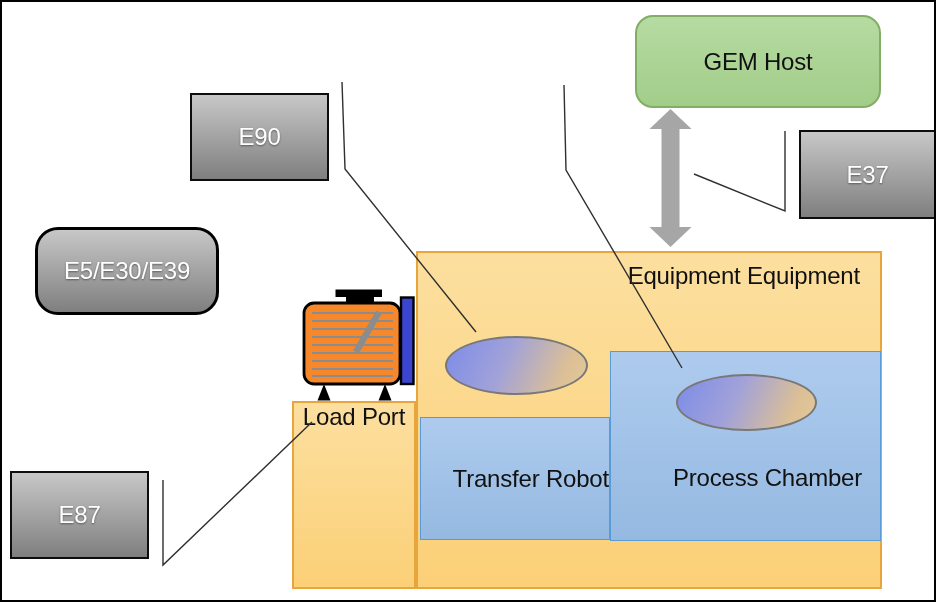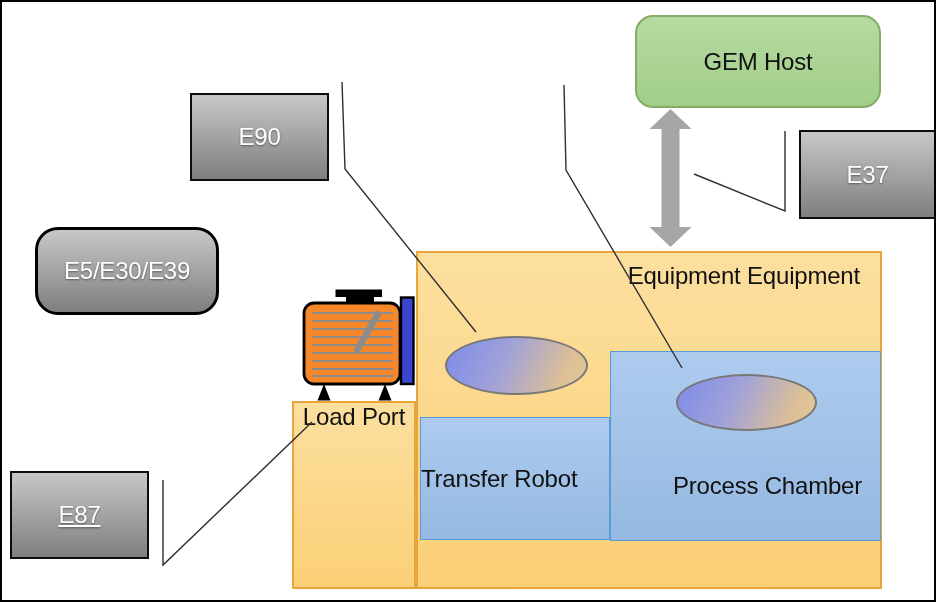--- a/index.html
+++ b/index.html
@@ -20,23 +20,23 @@
   .prod-eq-label{position:absolute;top:9px;left:0;right:20px;text-align:right;
     font-size:20px;color:#111;letter-spacing:-0.2px;}
   .load-port{left:290px;top:399px;width:124px;height:188px;z-index:1;
     display:flex;justify-content:center;}
   
   .bluebox{
     background:linear-gradient(180deg,#aecbee 0%,#95b9e1 100%);
     border:1.5px solid #5b9bd5;
   }
   .transfer-robot{left:418px;top:415px;width:190px;height:123px;z-index:2;
-    display:flex;align-items:center;justify-content:flex-start;}
+    display:flex;align-items:center;justify-content:flex-end;}
   .process-chamber{left:608px;top:349px;width:271px;height:190px;z-index:2;}
-  .pc-label{position:absolute;left:0;right:0;top:120px;text-align:center;padding-left:44px;}
+  .pc-label{position:absolute;left:0;right:0;top:112px;text-align:center;padding-left:44px;}
   .black-label{font-size:24px;color:#111;letter-spacing:-0.2px;white-space:nowrap;}
   
   .wafer{
     border-radius:50%;border:2px solid #787878;z-index:3;
     background:linear-gradient(115deg,#8390e5 8%,#a2a2d8 42%,#ddc095 82%,#e2c99c 100%);
   }
   .wafer1{left:443px;top:334px;width:143px;height:59px;}
   .wafer2{left:674px;top:372px;width:141px;height:57px;}
   
   .gem-host{
@@ -48,21 +48,21 @@
   .std{
     background:linear-gradient(180deg,#c7c7c7 0%,#7f7f7f 100%);
     border:2px solid #0d0d0d;color:#fff;font-size:24px;letter-spacing:-0.2px;
     display:flex;align-items:center;justify-content:center;z-index:5;
     text-shadow:0 1px 2px rgba(0,0,0,0.45);white-space:nowrap;
   }
   .std-e90{left:188px;top:75px;width:139px;height:88px;margin-top:16px;}
   .std-e40{left:410px;top:75px;width:140px;height:88px;}
   .std-e37{left:797px;top:128px;width:137px;height:89px;}
   .std-e5{left:33px;top:225px;width:184px;height:88px;border-width:3px;border-color:#000;border-radius:23px;}
-  .std-e87{left:8px;top:469px;width:139px;height:88px;text-decoration:underline;}
+  .std-e87{left:8px;top:469px;width:139px;height:88px;}
   
   #overlay{position:absolute;left:0;top:0;width:932px;height:598px;z-index:4;pointer-events:none;}
 </style>
 </head>
 <body>
 
 <div id="canvas">
 
   <div class="abs tanbox prod-eq">
     <div class="prod-eq-label black-label">Equipment Equipment</div>

